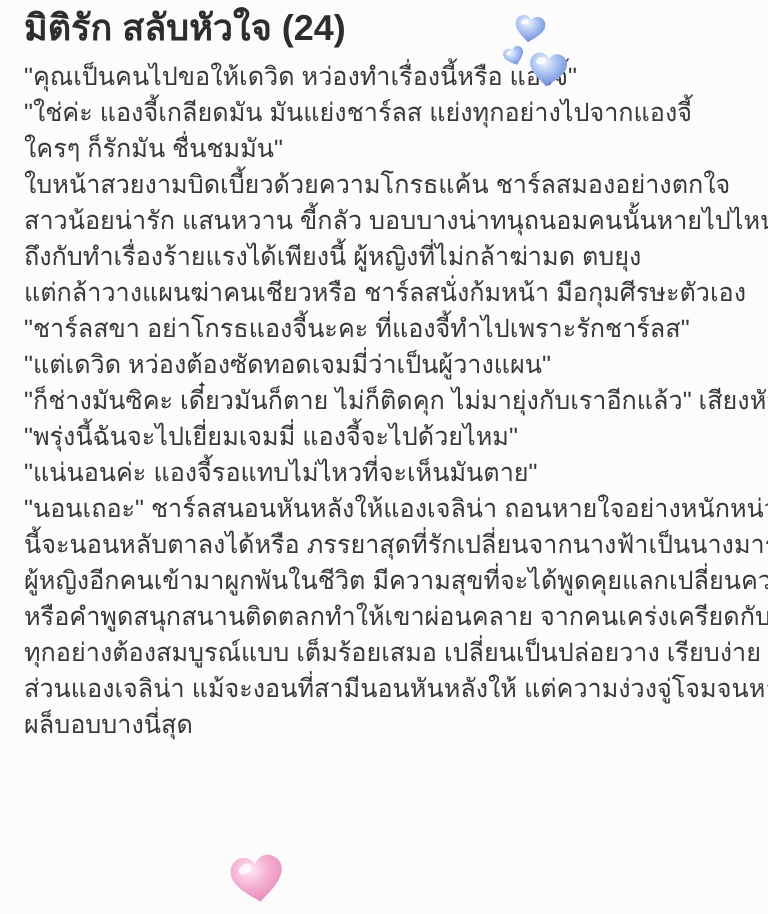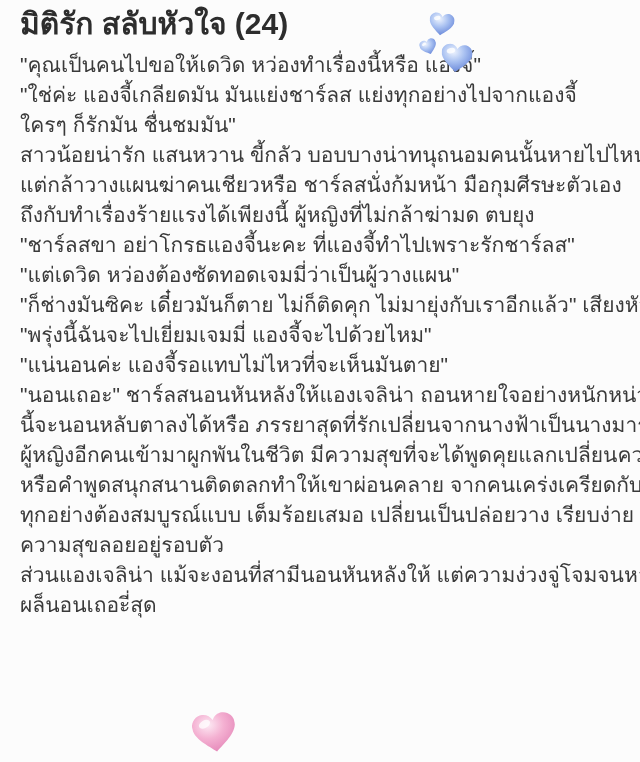--- a/index.html
+++ b/index.html
@@ -68,36 +68,36 @@
 </svg>
 
 <div class="page">
 
   <h1 class="title">มิติรัก สลับหัวใจ (24)</h1>
 
   <div class="story-body">
     <div class="story-line">"คุณเป็นคนไปขอให้เดวิด หว่องทำเรื่องนี้หรือ แองจี้"</div>
     <div class="story-line">"ใช่ค่ะ แองจี้เกลียดมัน มันแย่งชาร์ลส แย่งทุกอย่างไปจากแองจี้</div>
     <div class="story-line">ใครๆ ก็รักมัน ชื่นชมมัน"</div>
+    <div class="story-line">ใบหน้าสวยงามบิดเบี้ยวด้วยความโกรธแค้น ชาร์ลสมองอย่างตกใจ</div>
     <div class="story-line">สาวน้อยน่ารัก แสนหวาน ขี้กลัว บอบบางน่าทนุถนอมคนนั้นหายไปไหน</div>
+    <div class="story-line">ถึงกับทำเรื่องร้ายแรงได้เพียงนี้ ผู้หญิงที่ไม่กล้าฆ่ามด ตบยุง</div>
     <div class="story-line">แต่กล้าวางแผนฆ่าคนเชียวหรือ ชาร์ลสนั่งก้มหน้า มือกุมศีรษะตัวเอง</div>
-    <div class="story-line">ถึงกับทำเรื่องร้ายแรงได้เพียงนี้ ผู้หญิงที่ไม่กล้าฆ่ามด ตบยุง</div>
     <div class="story-line">"ชาร์ลสขา อย่าโกรธแองจี้นะคะ ที่แองจี้ทำไปเพราะรักชาร์ลส"</div>
     <div class="story-line">"แต่เดวิด หว่องต้องซัดทอดเจมมี่ว่าเป็นผู้วางแผน"</div>
     <div class="story-line">"ก็ช่างมันซิคะ เดี๋ยวมันก็ตาย ไม่ก็ติดคุก ไม่มายุ่งกับเราอีกแล้ว" เสียงหัวเราะ</div>
     <div class="story-line">"พรุ่งนี้ฉันจะไปเยี่ยมเจมมี่ แองจี้จะไปด้วยไหม"</div>
     <div class="story-line">"แน่นอนค่ะ แองจี้รอแทบไม่ไหวที่จะเห็นมันตาย"</div>
     <div class="story-line">"นอนเถอะ" ชาร์ลสนอนหันหลังให้แองเจลิน่า ถอนหายใจอย่างหนักหน่วง คืน</div>
     <div class="story-line">นี้จะนอนหลับตาลงได้หรือ ภรรยาสุดที่รักเปลี่ยนจากนางฟ้าเป็นนางมาร ส่วน</div>
     <div class="story-line">ผู้หญิงอีกคนเข้ามาผูกพันในชีวิต มีความสุขที่จะได้พูดคุยแลกเปลี่ยนความคิด</div>
     <div class="story-line">หรือคำพูดสนุกสนานติดตลกทำให้เขาผ่อนคลาย จากคนเคร่งเครียดกับชีวิต</div>
     <div class="story-line">ทุกอย่างต้องสมบูรณ์แบบ เต็มร้อยเสมอ เปลี่ยนเป็นปล่อยวาง เรียบง่าย เห็น</div>
-    <div class="story-line">ความสุขลอยอยู่รอบตัว</div>
     <div class="story-line">ส่วนแองเจลิน่า แม้จะงอนที่สามีนอนหันหลังให้ แต่ความง่วงจู่โจมจนหลับ</div>
-    <div class="story-line">ผล็นอนเถอะี่สุด</div>
+    <div class="story-line">ผล็บอบบางนี่สุด</div>
   </div>
 
   <svg class="heart heart-blue-1" viewBox="0 0 32 29">
     <use href="#heartShape" fill="url(#gBlue)"></use>
     <ellipse cx="9.5" cy="7" rx="4.2" ry="2.6" fill="#ffffff" opacity="0.8" transform="rotate(-22 9.5 7)"></ellipse>
   </svg>
   <svg class="heart heart-blue-2" viewBox="0 0 32 29">
     <use href="#heartShape" fill="url(#gBlue)"></use>
     <ellipse cx="9.5" cy="7" rx="4.2" ry="2.6" fill="#ffffff" opacity="0.8" transform="rotate(-22 9.5 7)"></ellipse>
   </svg>

